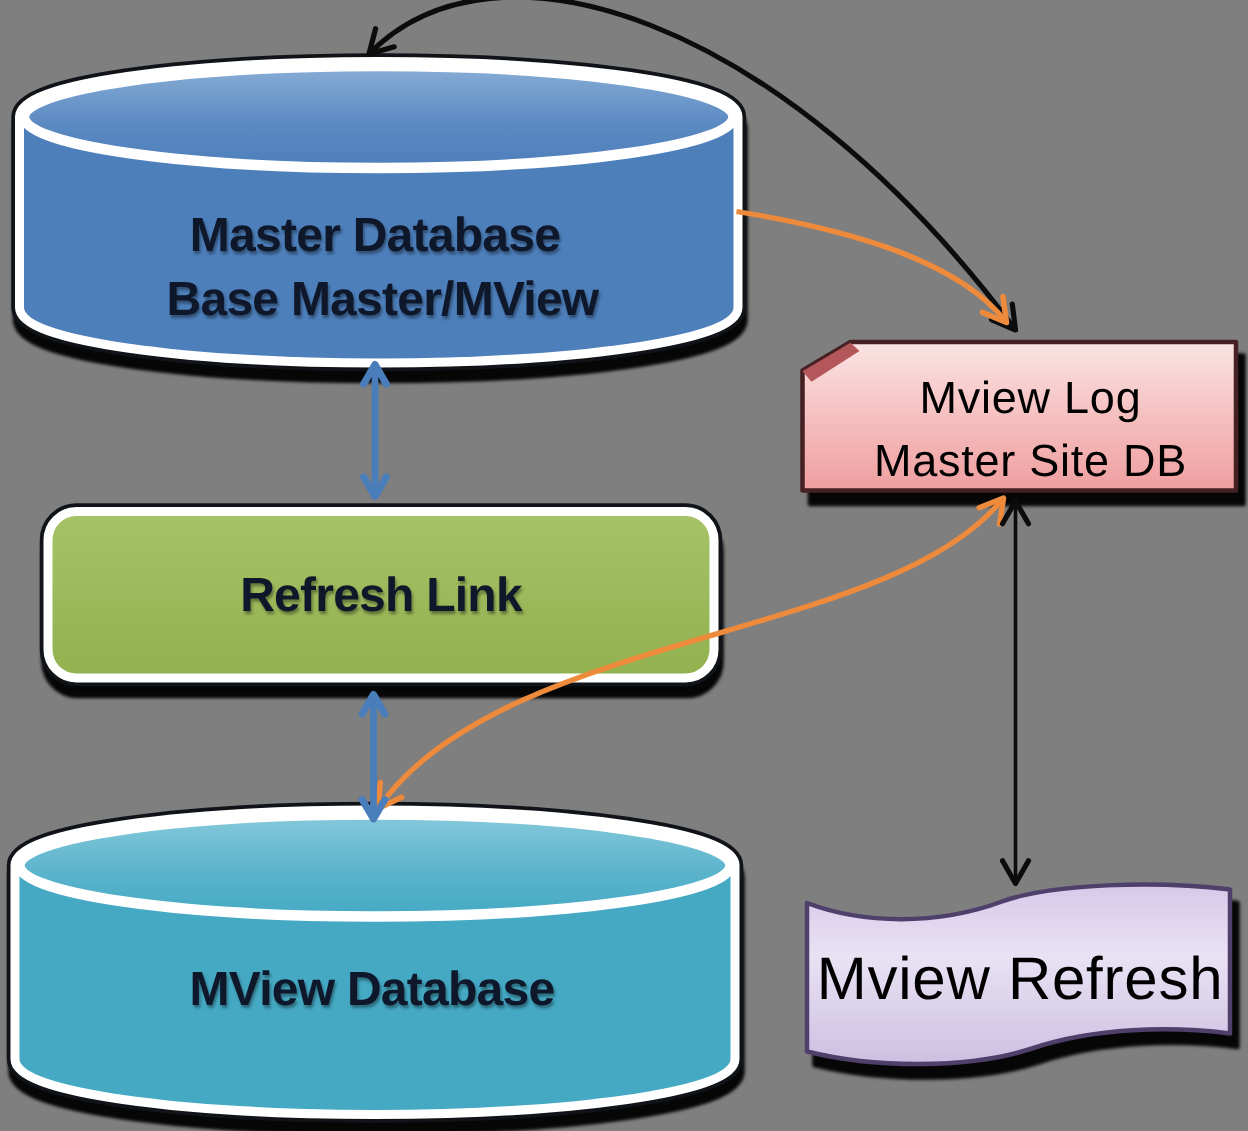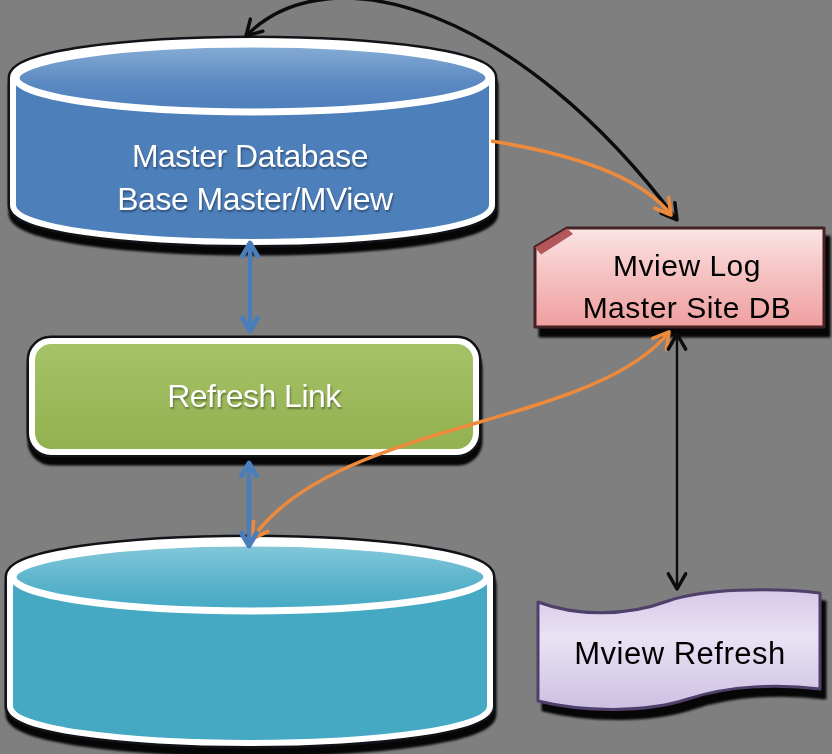--- a/index.html
+++ b/index.html
@@ -13,32 +13,32 @@
   .stage svg{position:absolute;left:0;top:0;}
   .sh-l{filter:drop-shadow(1px 8px 1px rgba(0,0,0,0.95));}
   .sh-r{filter:drop-shadow(5px 9px 1px rgba(0,0,0,0.95));}
   .lbl{
     position:absolute;
     transform:translate(-50%,-50%);
     white-space:nowrap;
     line-height:1;
   }
   .lbl.w{
-    color:#ffffff;font-weight:normal;font-size:32px;letter-spacing:-0.5px;
+    color:#0f172a;font-weight:bold;font-size:32px;letter-spacing:-0.5px;
     text-shadow:1px 2px 2px rgba(0,0,0,0.38);
   }
   .lbl.k{color:#000000;font-size:30px;letter-spacing:0.5px;}
   
   #lbl-master-1{left:250px;top:156px;}
   #lbl-master-2{left:255px;top:199px;}
   #lbl-link-1{left:254px;top:396px;}
   #lbl-mviewdb-1{left:248px;top:659px;}
   #lbl-log-1{left:687px;top:266px;}
   #lbl-log-2{left:687px;top:308px;}
-  #lbl-refresh-1{left:680px;top:653px;font-size:31px;}
+  #lbl-refresh-1{left:680px;top:653px;font-size:40px;}
 </style>
 </head>
 <body>
 
 <div class="stage">
 
   <svg width="832" height="754" viewBox="0 0 832 754">
     <defs>
       <linearGradient id="lidBlue" x1="0" y1="0" x2="0" y2="1">
         <stop offset="0" stop-color="#88aed6"></stop>
@@ -113,18 +113,19 @@
       <path d="M249,463 L249,546" stroke="#4a7ebb" stroke-width="4.5" marker-start="url(#mBlue)" marker-end="url(#mBlue)"></path>
       <path d="M677,334 L677,589" stroke="#0c0c0c" stroke-width="2.4" marker-start="url(#mBlack)" marker-end="url(#mBlack)"></path>
     </g>
   </svg>
 
   <div class="lbl w" id="lbl-master-1">Master Database</div>
   <div class="lbl w" id="lbl-master-2">Base Master/MView</div>
 
   <div class="lbl w" id="lbl-link-1">Refresh Link</div>
 
+  <div class="lbl w" id="lbl-mviewdb-1">MView Database</div>
 
   <div class="lbl k" id="lbl-log-2">Master Site DB</div>
   <div class="lbl k" id="lbl-log-1">Mview Log</div>
 
   <div class="lbl k" id="lbl-refresh-1">Mview Refresh</div>
 </div>
 
 </body></html>

